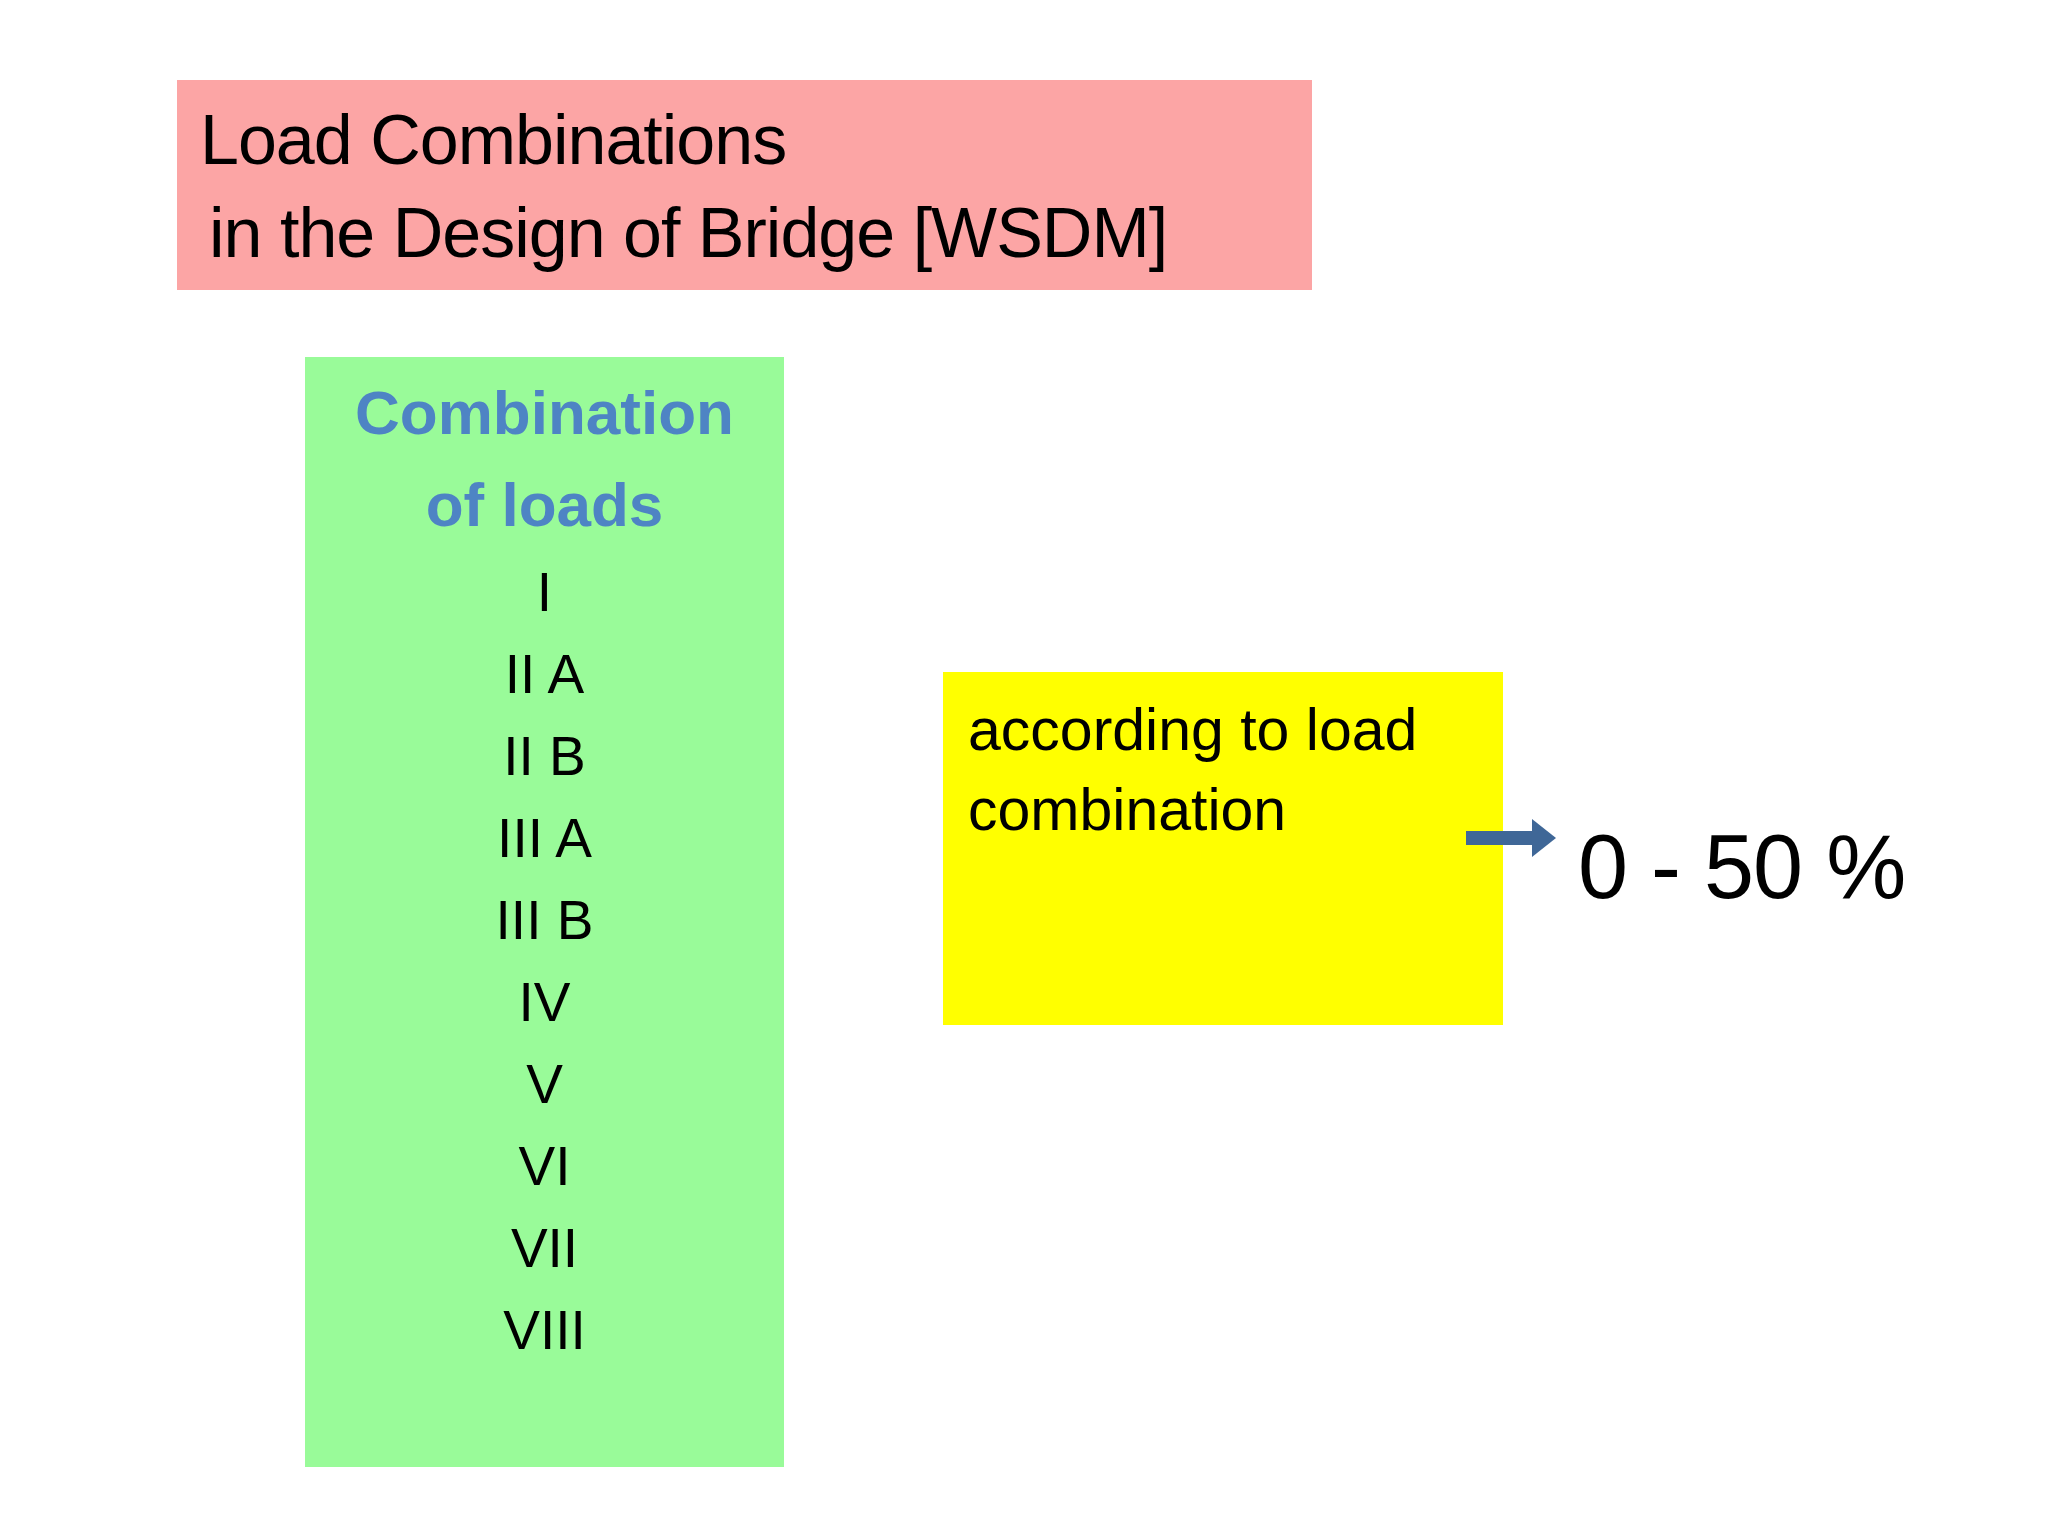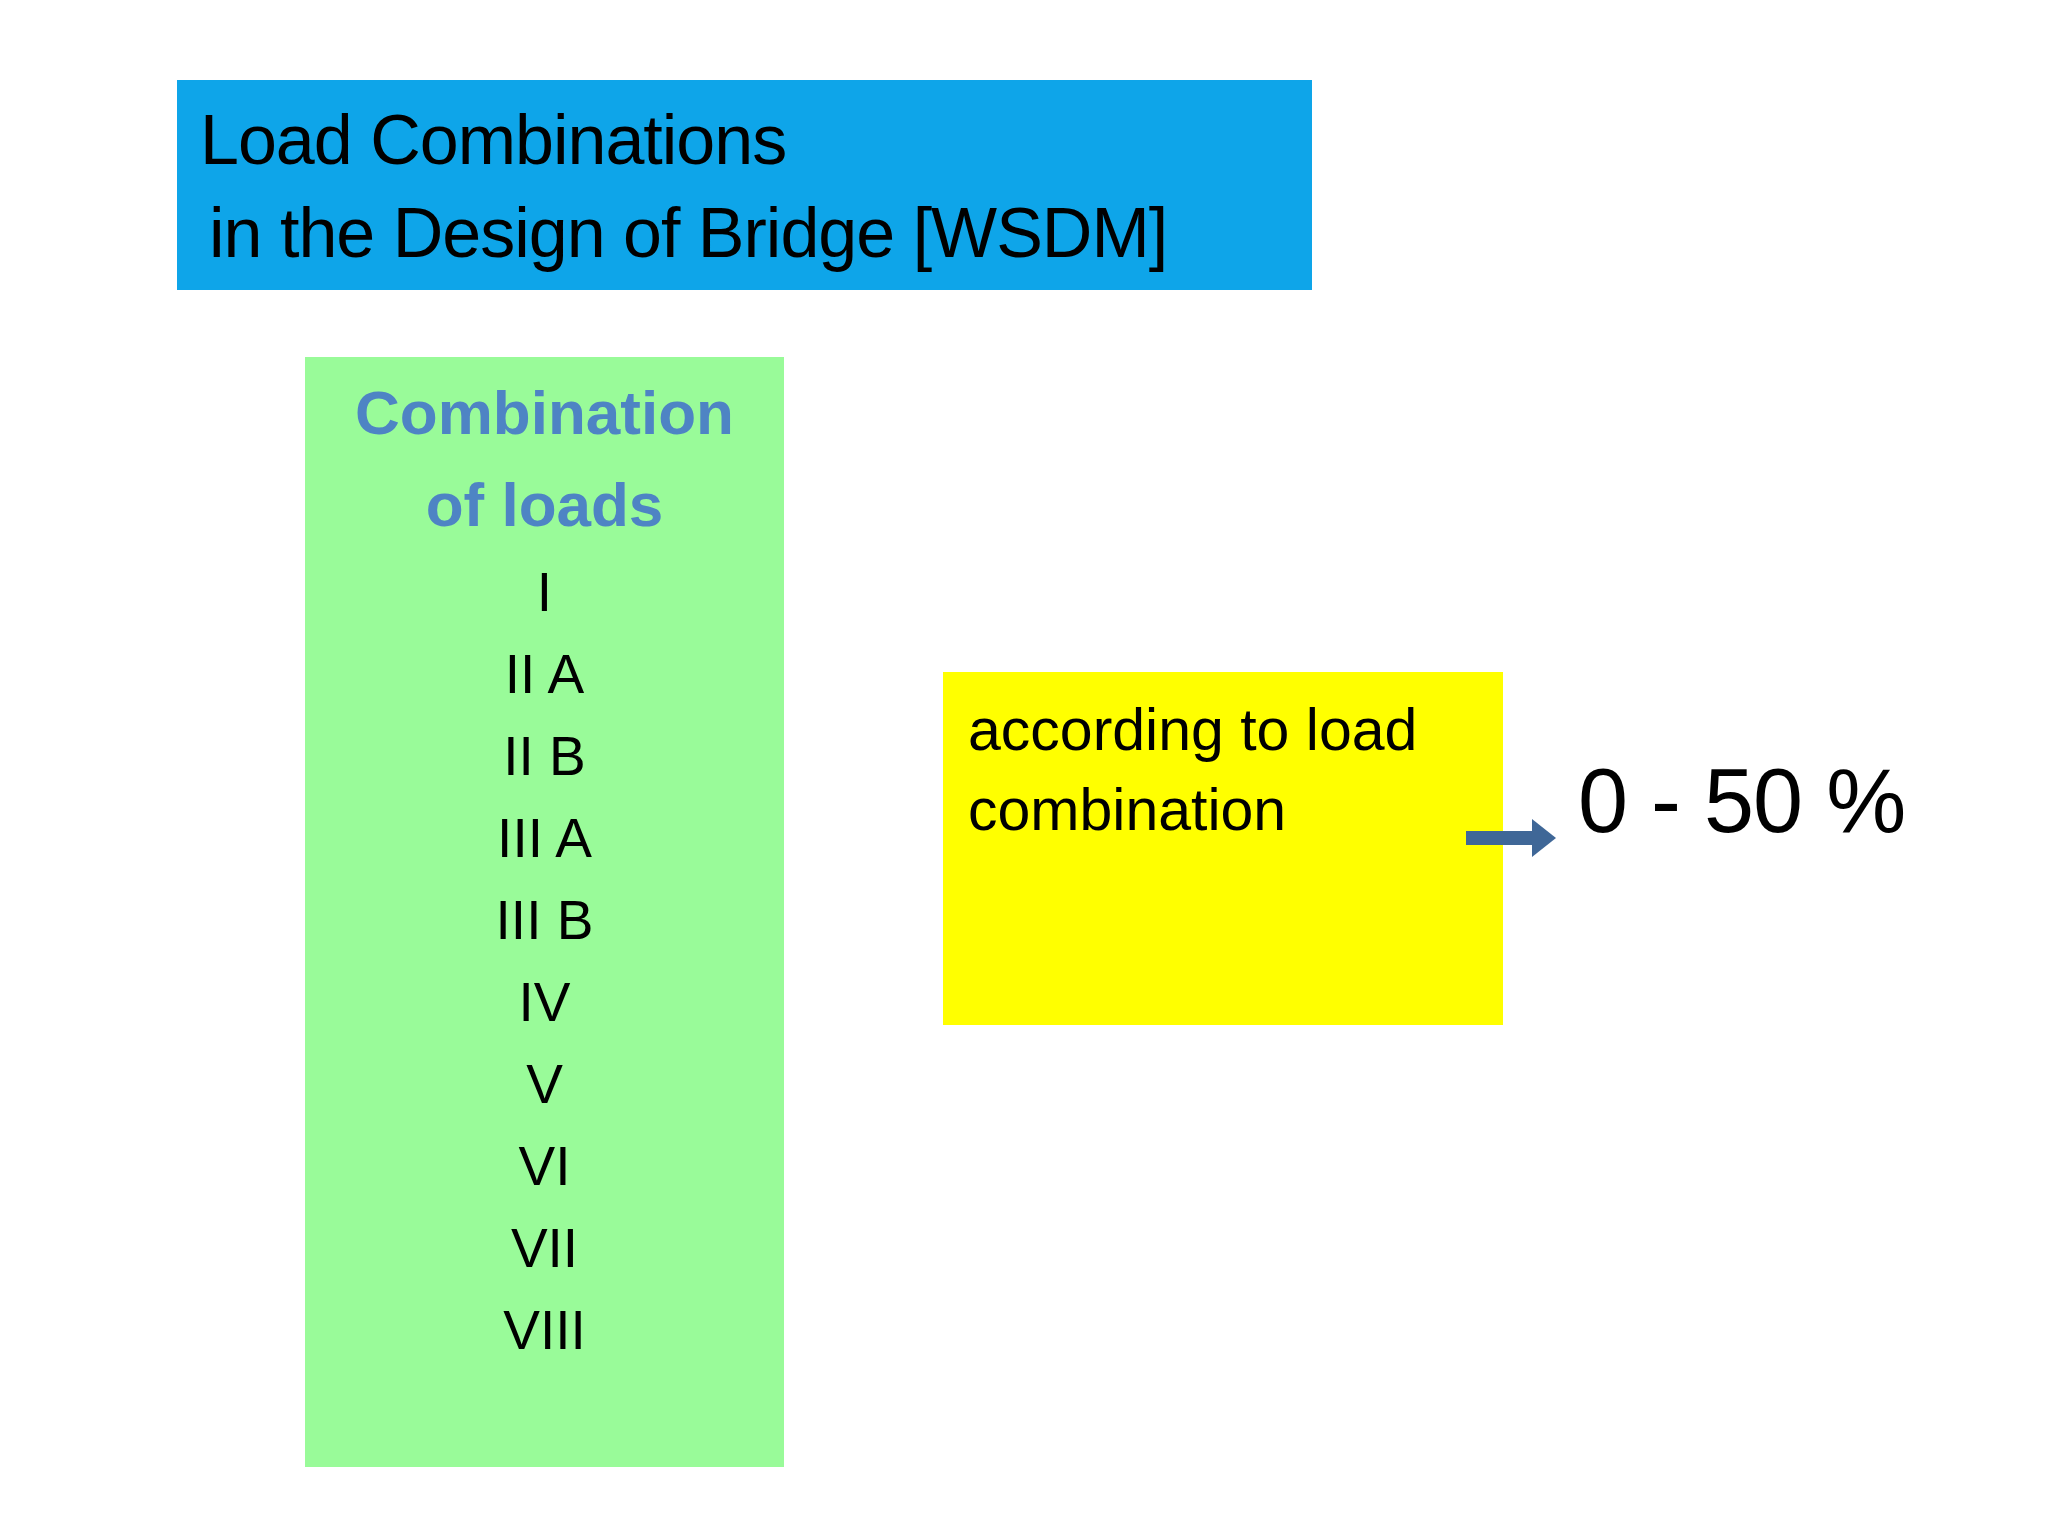--- a/index.html
+++ b/index.html
@@ -17,21 +17,21 @@
     left: 0; top: 0;
     width: 2048px; height: 1536px;
     background: #ffffff;
   }
 
   
   .title-box {
     position: absolute;
     left: 177px; top: 80px;
     width: 1135px; height: 210px;
-    background: #0ea5e9;
+    background: #fca5a5;
     padding: 14px 10px 0 23px;
     font-size: 70px;
     line-height: 93px;
     letter-spacing: -1px;
     color: #000000;
     white-space: nowrap;
   }
   .title-line:nth-child(2) { text-indent: 9px; }
 
   
@@ -74,21 +74,21 @@
   .arrow {
     position: absolute;
     left: 1466px; top: 817px;
     width: 90px; height: 42px;
     display: block;
   }
 
   
   .result {
     position: absolute;
-    left: 1578px; top: 804px;
+    left: 1578px; top: 870px;
     transform: translateY(-52%);
     font-size: 90px;
     letter-spacing: -1px;
     color: #000000;
     white-space: nowrap;
   }
 </style>
 </head>
 <body>
 

